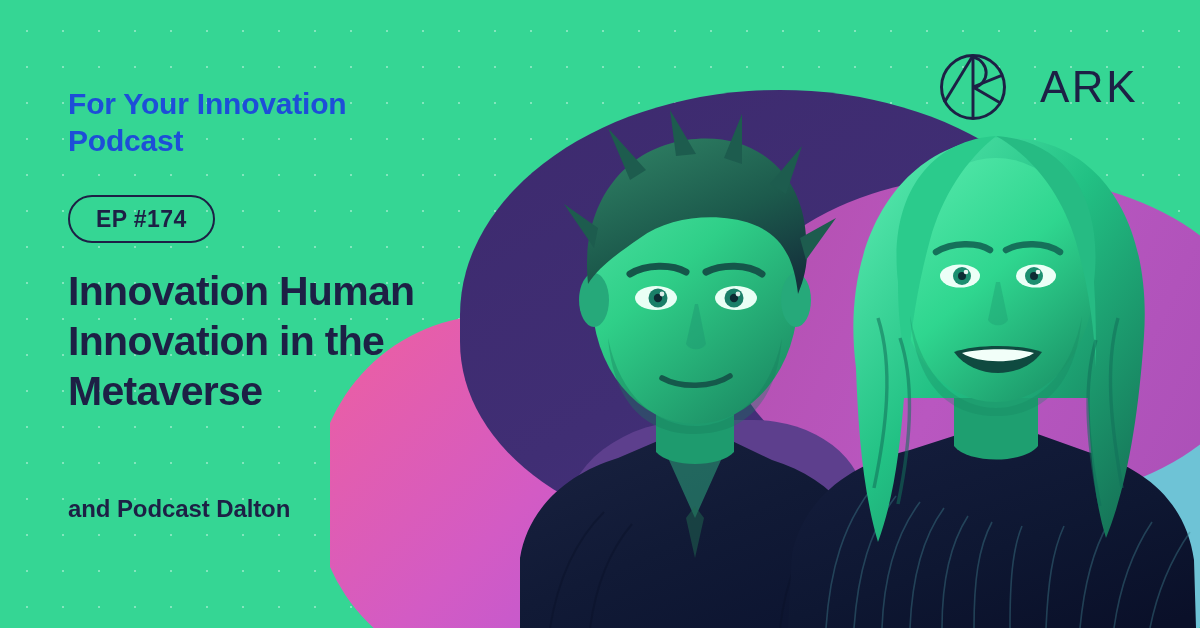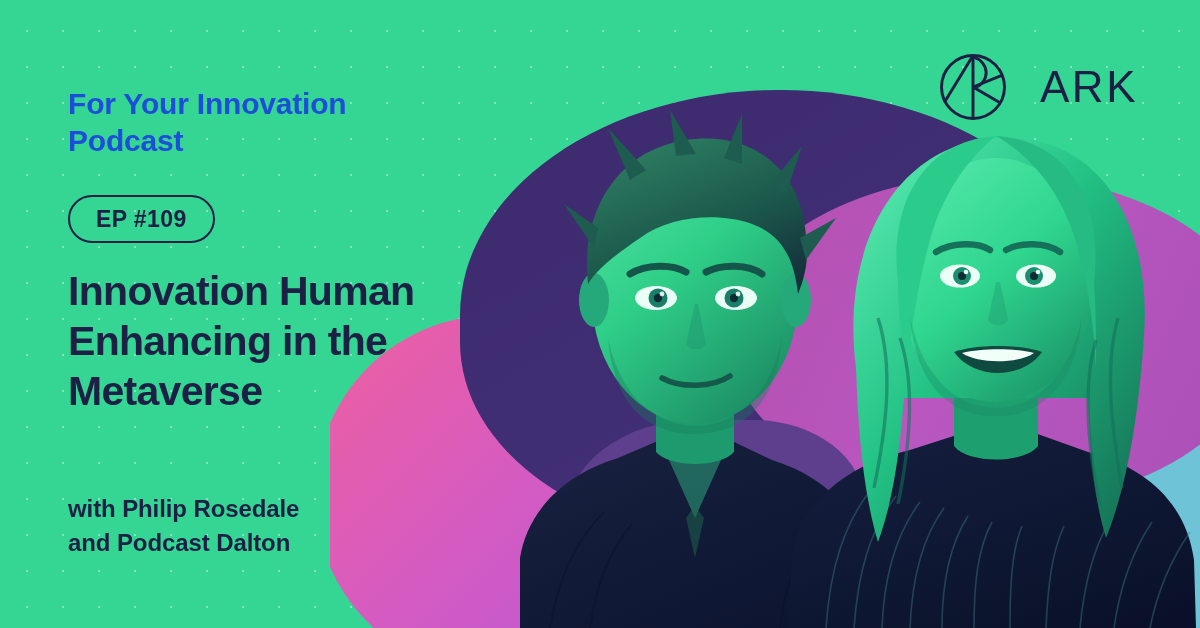--- a/index.html
+++ b/index.html
@@ -348,30 +348,29 @@
     </div>
   </div>
 
   <div class="text-col">
 
     <div class="show-title">
       <span class="ln">For Your Innovation</span>
       <span class="ln">Podcast</span>
     </div>
 
-    <div class="ep-badge">EP #109</div>
+    <div class="ep-badge">EP #174</div>
 
     <div class="episode-title">
       <span class="ln">Innovation Human</span>
-      <span class="ln">Enhancing in the</span>
+      <span class="ln">Innovation in the</span>
       <span class="ln">Metaverse</span>
     </div>
 
     <div class="guests">
-      <span class="ln">with Philip Rosedale</span>
       <span class="ln">and Podcast Dalton</span>
     </div>
   </div>
 
   <div class="logo">
     <span class="logo-mark">
       <svg viewBox="0 0 100 100">
         <circle cx="50" cy="50" r="45" fill="none" stroke="#1d2045" stroke-width="4.2"></circle>
         <line x1="50" y1="5" x2="50" y2="95" stroke="#1d2045" stroke-width="4.2"></line>
         <line x1="50" y1="5" x2="9" y2="72" stroke="#1d2045" stroke-width="4.2"></line>

